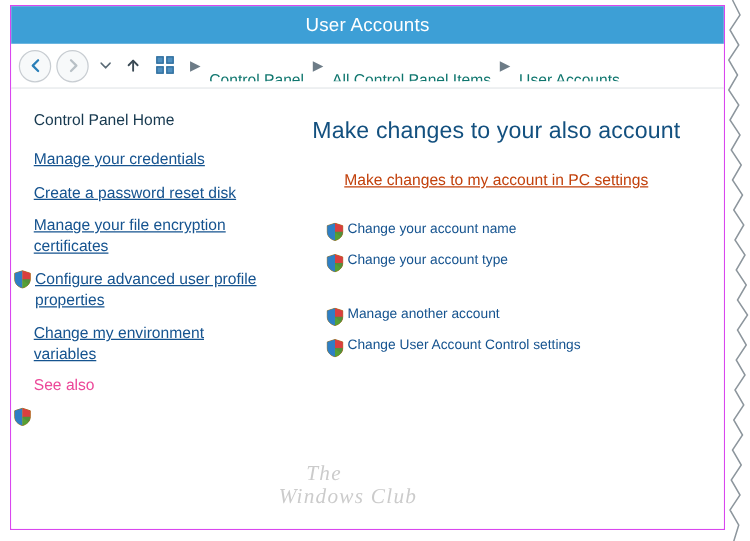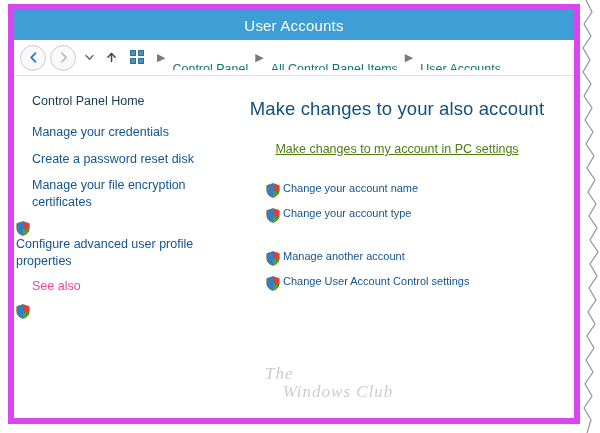--- a/index.html
+++ b/index.html
@@ -14,21 +14,21 @@
     overflow: hidden;
   }
 
   #window {
     position: absolute;
     left: 8px;
     top: 4px;
     width: 572px;
     height: 420px;
     background: #ffffff;
-    border: 6px solid #d946ef;
+    border: 1px solid #d946ef;
     box-sizing: border-box;
   }
 
   
   #titlebar {
     position: relative;
     height: 30px;
     background: linear-gradient(to bottom, #3a9fd8 0%, #3a9fd8 100%);
     background: #3d9fd6;
     display: flex;
@@ -144,23 +144,23 @@
     margin-bottom: 16px;
     font-size: 12.5px;
   }
   .side-link {
     color: #15538f;
     margin-bottom: 10px;
     line-height: 1.32;
     display: flex;
     align-items: flex-start;
   }
-  .side-link .txt { display: inline-block; }
+  .side-link .txt { display: inline-block; text-decoration: underline; }
   .side-link.plain { padding-left: 0; }
-  .side-link.shielded { margin-left: -16px; flex-direction: column; }
+  .side-link.shielded { margin-left: -16px; }
   .shield {
     flex: none;
     width: 14px;
     height: 15px;
     margin-right: 3px;
     margin-top: 1px;
   }
   #seealso {
     color: #ec4899;
     font-size: 12.5px;
@@ -177,54 +177,54 @@
     margin: 4px 0 22px 0;
     font-size: 18.5px;
     font-weight: normal;
     color: #13507f;
     text-align: center;
     letter-spacing: 0.1px;
   }
   .pc-settings-link {
     display: block;
     text-align: center;
-    color: #4d7c0f;
+    color: #c2410c;
     font-size: 12.5px;
     margin-bottom: 26px;
   }
   .task {
     display: flex;
     align-items: flex-start;
     margin-bottom: 9px;
     padding-left: 28px;
   }
   .task .lbl {
     color: #15538f;
     font-size: 11px;
     line-height: 1.25;
   }
   .task-gap { height: 18px; }
 
   
   .wm {
     position: absolute;
-    left: 19px;
+    left: 4px;
     bottom: 16px;
     width: 190px;
     opacity: 0.45;
     pointer-events: none;
   }
   .wm .l1, .wm .l2 {
     font-family: "Liberation Serif", serif;
     color: #8d8d8d;
     font-style: italic;
     letter-spacing: 1px;
   }
   .wm .l1 { font-size: 17px; margin-left: 22px; }
-  .wm .l2 { font-size: 17px; margin-top: -2px; text-align: center; }
+  .wm .l2 { font-size: 17px; margin-top: -2px; }
 
   
   #torn {
     position: absolute;
     right: 0;
     top: 0;
     width: 22px;
     height: 433px;
     pointer-events: none;
   }
@@ -301,20 +301,23 @@
             <path d="M7 0.6 L0.8 2.6 L0.8 7.4 C0.8 11 3.6 13.6 7 14.4 Z" fill="#2f7fc4"></path>
             <path d="M7 0.6 L13.2 2.6 L13.2 7.4 C13.2 11 10.4 13.6 7 14.4 Z" fill="#e8e8e8" opacity="0.0"></path>
             <path d="M0.8 2.6 L13.2 2.6 L13.2 7.4 C13.2 8.3 13.0 9.1 12.7 9.8 L1.3 9.8 C1.0 9.1 0.8 8.3 0.8 7.4 Z" fill="#ffffff" opacity="0.0"></path>
             <path d="M7 0.6 L13.2 2.6 L13.2 7.4 C13.2 9.0 12.6 10.4 11.8 11.6 L7 8.0 Z" fill="#d93f3f"></path>
             <path d="M7 14.4 C10.4 13.6 13.2 11 13.2 7.4 L13.2 7.4 L7 7.4 Z" fill="#3aa03a" opacity="0.85"></path>
           </svg>
         </span>
         <span class="txt">Configure advanced user profile properties</span>
       </div>
 
+      <div class="side-link plain">
+        <span class="txt">Change my environment variables</span>
+      </div>
 
       <div id="seealso">See also</div>
 
       <div class="side-link shielded">
         <span class="shield">
           <svg width="14" height="15" viewBox="0 0 14 15">
             <path d="M7 0.6 L13.2 2.6 L13.2 7.4 C13.2 11 10.4 13.6 7 14.4 C3.6 13.6 0.8 11 0.8 7.4 L0.8 2.6 Z" fill="#f0a21f" stroke="#9a6a10" stroke-width="0.7"></path>
             <path d="M7 0.6 L0.8 2.6 L0.8 7.4 C0.8 11 3.6 13.6 7 14.4 Z" fill="#2f7fc4"></path>
             <path d="M7 0.6 L13.2 2.6 L13.2 7.4 C13.2 9.0 12.6 10.4 11.8 11.6 L7 8.0 Z" fill="#d93f3f"></path>
             <path d="M7 14.4 C10.4 13.6 13.2 11 13.2 7.4 L7 7.4 Z" fill="#3aa03a" opacity="0.85"></path>

